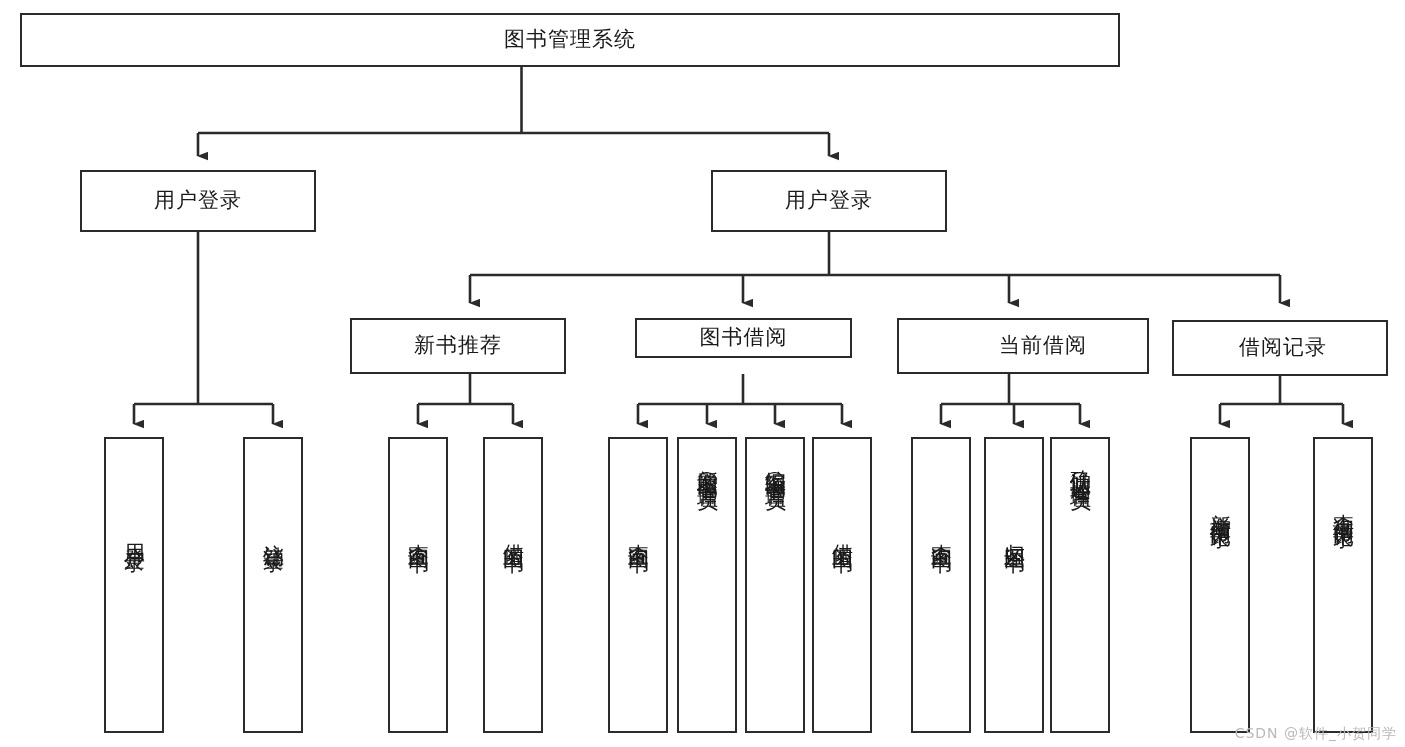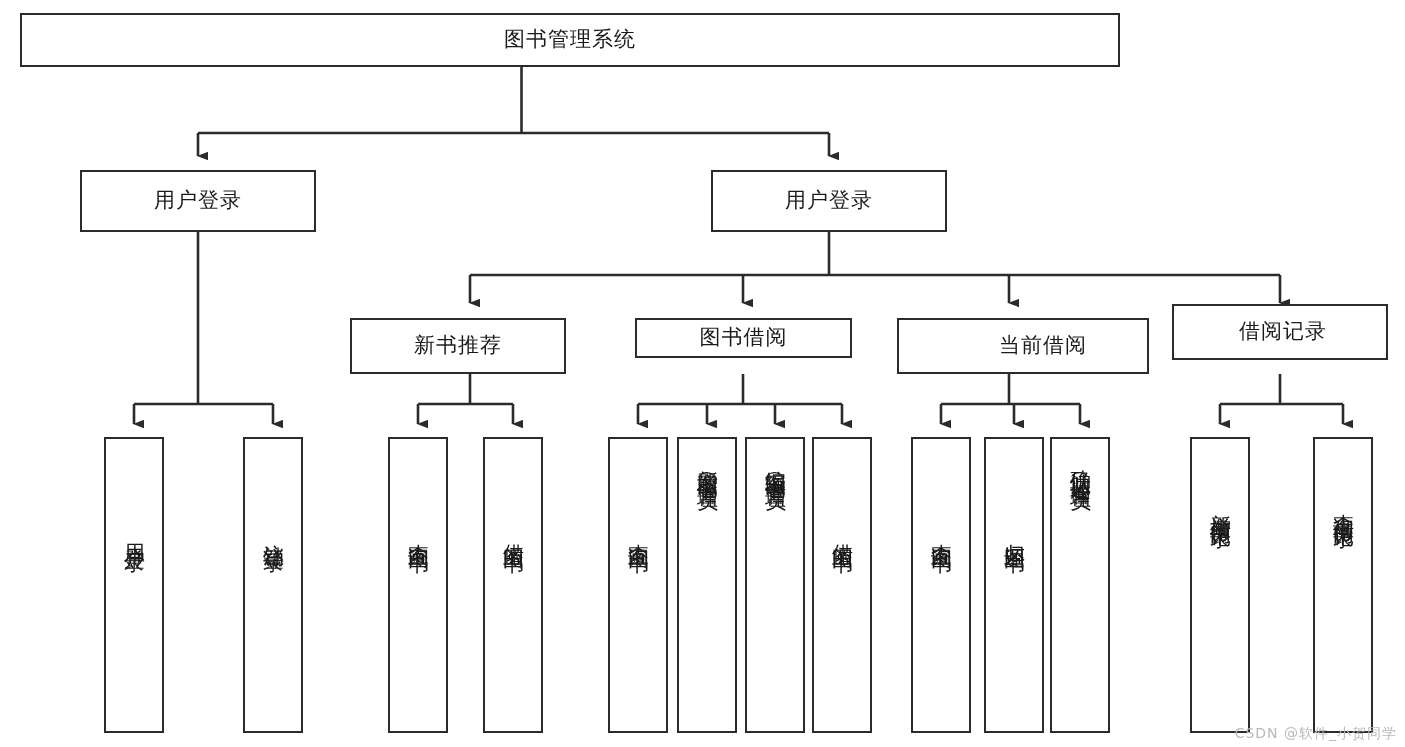--- a/index.html
+++ b/index.html
@@ -139,21 +139,21 @@
 
   <div class="node" style="left:350px;top:318px;width:216px;height:56px;">
     <span class="cap">新书推荐</span>
   </div>
   <div class="node" style="left:635px;top:318px;width:217px;height:40px;">
     <span class="cap">图书借阅</span>
   </div>
   <div class="node" style="left:897px;top:318px;width:252px;height:56px;padding-left:40px;">
     <span class="cap">当前借阅</span>
   </div>
-  <div class="node" style="left:1172px;top:304px;width:216px;height:56px;padding-left:6px;">
+  <div class="node" style="left:1172px;top:320px;width:216px;height:56px;padding-left:6px;">
     <span class="cap">借阅记录</span>
   </div>
 
   <div class="leaf mid" style="left:104px;top:437px;width:60px;height:296px;">
     <span class="vcap">用户登录</span>
   </div>
   <div class="leaf mid" style="left:243px;top:437px;width:60px;height:296px;">
     <span class="vcap">注销登录</span>
   </div>
 

